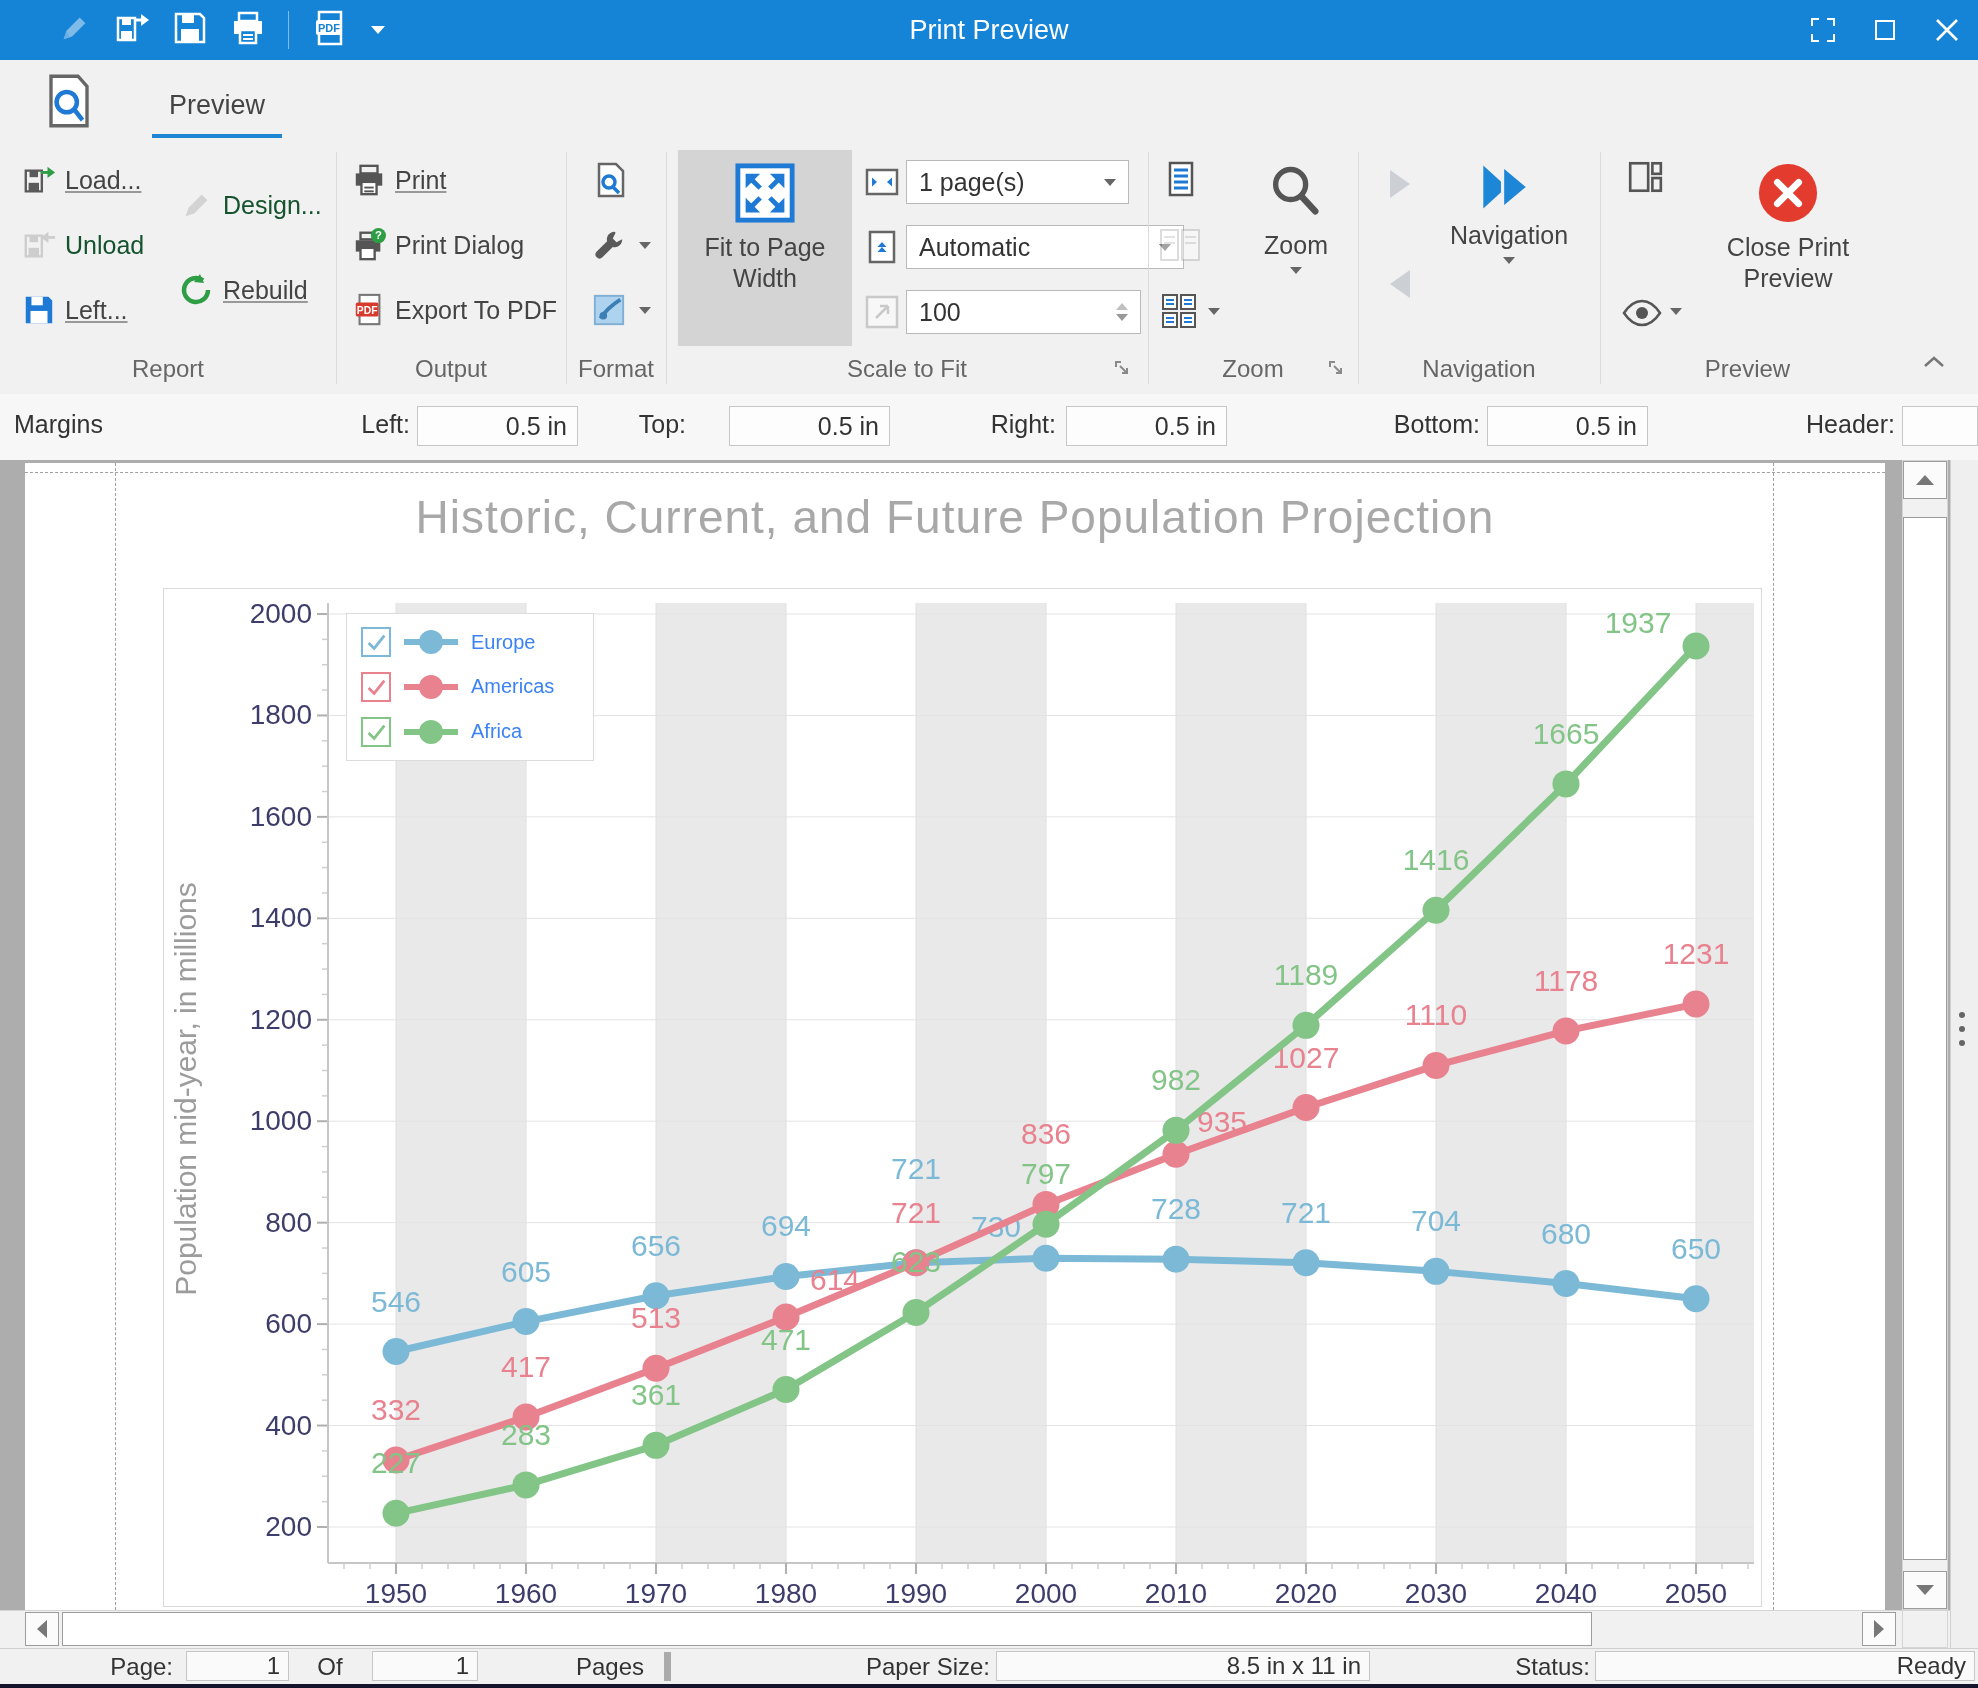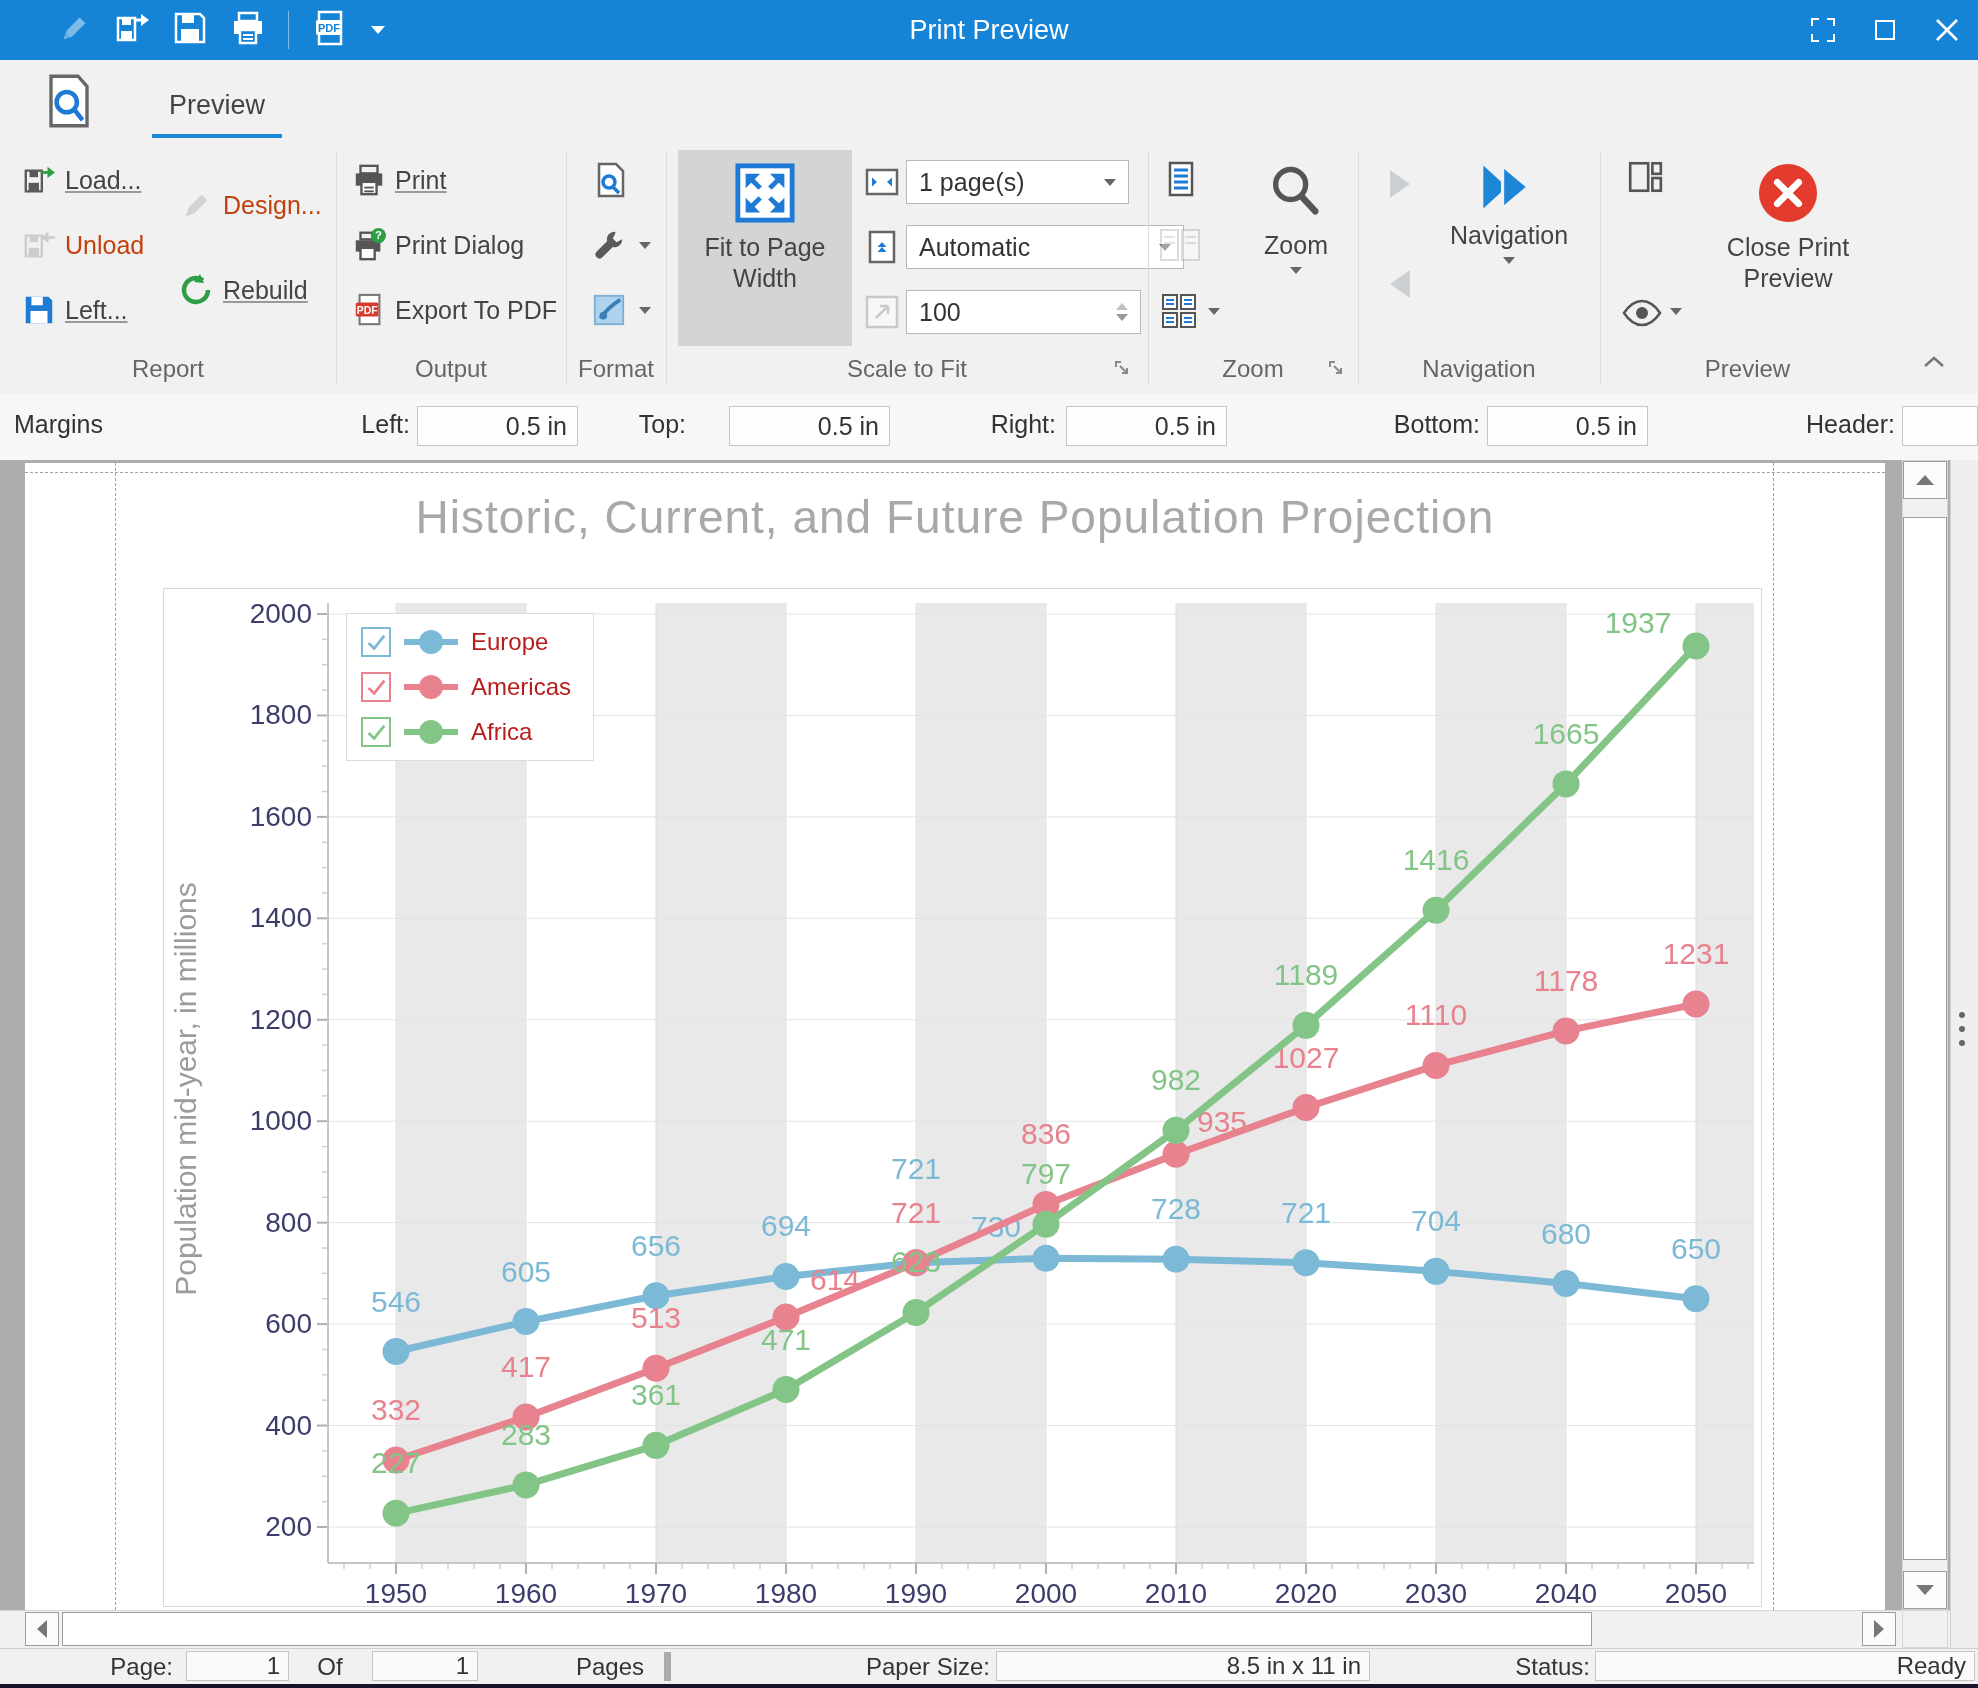--- a/index.html
+++ b/index.html
@@ -14,21 +14,21 @@
   .winbtn{width:62px;height:60px;display:flex;align-items:center;justify-content:center}
   
   .tabrow{left:0;top:60px;width:1978px;height:82px;background:#f1f1f1;border-bottom:1px solid #ececec}
   .appbtn{position:absolute;left:44px;top:14px}
   .tab{position:absolute;left:150px;top:20px;width:134px;height:50px;text-align:center;font-size:27px;color:#444;line-height:50px}
   .tab-underline{position:absolute;left:152px;top:74px;width:130px;height:4px;background:#1e87d5}
   
   .ribbon{left:0;top:142px;width:1978px;height:252px;background:#f1f1f1;border-bottom:1px solid #d4d4d4}
   .vsep{position:absolute;top:10px;height:232px;width:1px;background:#dcdcdc}
   .sbtn{position:absolute;display:flex;align-items:center;gap:9px;font-size:25px;color:#444;height:48px;white-space:nowrap}
-  .sbtn.disabled{color:#c2410c}
+  .sbtn.disabled{color:#14532d}
   .glabel{position:absolute;top:210px;height:34px;font-size:24px;color:#666;text-align:center;line-height:34px}
   .bigbtn{position:absolute;display:flex;flex-direction:column;align-items:center;font-size:25px;color:#444;text-align:center;justify-content:flex-start;padding-top:12px;box-sizing:border-box}
   .bigbtn .cap{margin-top:8px;line-height:31px}
   .pressed{background:#d4d4d4}
   .combo{position:absolute;height:44px;background:#fff;border:1px solid #b9b9b9;display:flex;align-items:center;font-size:25px;color:#333;padding:0 12px;box-sizing:border-box}
   .combo .fill{flex:1}
   .caret{width:0;height:0;border-left:7px solid transparent;border-right:7px solid transparent;border-top:8px solid #666}
   .caret.sm{border-left-width:6px;border-right-width:6px;border-top-width:7px}
   .caret.up{border-top:none;border-bottom:7px solid #c0c0c0}
   .tri-r{width:0;height:0;border-top:14px solid transparent;border-bottom:14px solid transparent;border-left:20px solid #ccd0d4}
@@ -43,21 +43,21 @@
   .guide-v{position:absolute;top:463px;height:1147px;width:0;border-left:1px dashed #a0a0a0}
   .guide-h{position:absolute;left:25px;width:1860px;height:0;border-top:1px dashed #a0a0a0}
   .chart-title{position:absolute;left:25px;top:490px;width:1860px;text-align:center;font-size:46px;font-weight:300;color:#a8a8a8;letter-spacing:1px}
   .chart-panel{position:absolute;left:163px;top:588px;width:1597px;height:1017px;background:#fff;border:1px solid #d9d9d9;box-sizing:content-box}
   #chart-svg{position:absolute;left:0;top:0}
   #chart-svg text{font-family:"Liberation Sans",sans-serif}
   .y-title{position:absolute;left:22px;top:1088px;transform:translate(-50%,-50%) rotate(-90deg);transform-origin:center;font-size:30px;color:#9c9c9c;white-space:nowrap;top:500px}
   .legend{position:absolute;left:182px;top:24px;width:248px;height:148px;background:#fff;border:1px solid #dcdcdc;box-sizing:border-box;display:flex;flex-direction:column;justify-content:space-around;padding:6px 0 6px 14px;z-index:5}
   .leg-row{display:flex;align-items:center;gap:13px}
   .leg-check{width:30px;height:30px;border:2px solid;box-sizing:border-box;background:#fff;display:flex;align-items:center;justify-content:center}
-  .leg-label{font-size:24px;color:#b91c1c}
+  .leg-label{font-size:20px;color:#3b82f6}
   
   .vscroll{left:1902px;top:460px;width:46px;height:1150px;background:#f1f1f1;border:1px solid #d5d5d5;box-sizing:border-box}
   .hscroll{left:0;top:1610px;width:1950px;height:38px;background:#f1f1f1;border-top:1px solid #d5d5d5;box-sizing:border-box}
   .scroll-btn{position:absolute;background:#fbfbfb;border:1px solid #9c9c9c;box-sizing:border-box;display:flex;align-items:center;justify-content:center}
   .thumb{position:absolute;background:#fff;border:1px solid #9c9c9c;box-sizing:border-box}
   .tri-up{width:0;height:0;border-left:9px solid transparent;border-right:9px solid transparent;border-bottom:10px solid #777}
   .tri-dn{width:0;height:0;border-left:9px solid transparent;border-right:9px solid transparent;border-top:10px solid #777}
   .tri-lt{width:0;height:0;border-top:9px solid transparent;border-bottom:9px solid transparent;border-right:10px solid #777}
   .tri-rt{width:0;height:0;border-top:9px solid transparent;border-bottom:9px solid transparent;border-left:10px solid #777}
   .corner{left:1902px;top:1610px;width:46px;height:38px;background:#f1f1f1;border:1px solid #d5d5d5;box-sizing:border-box}

